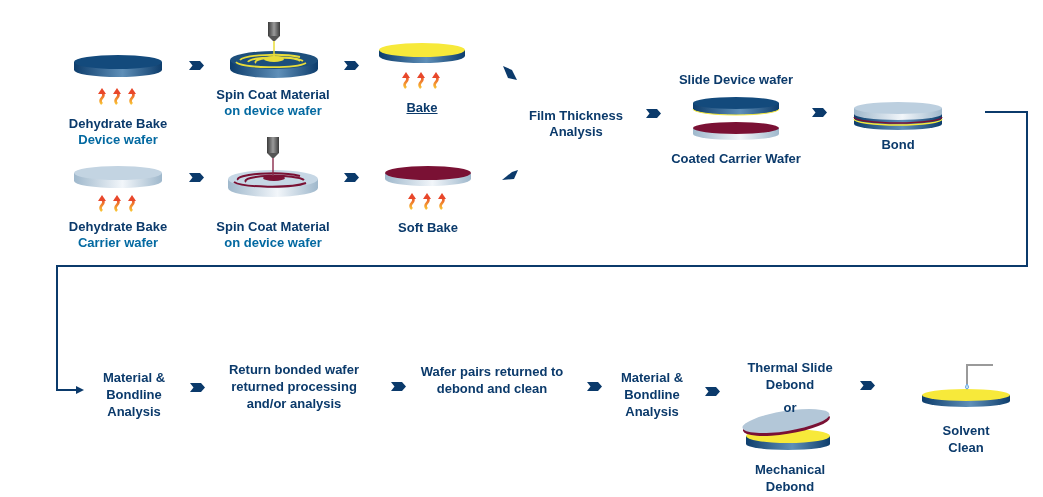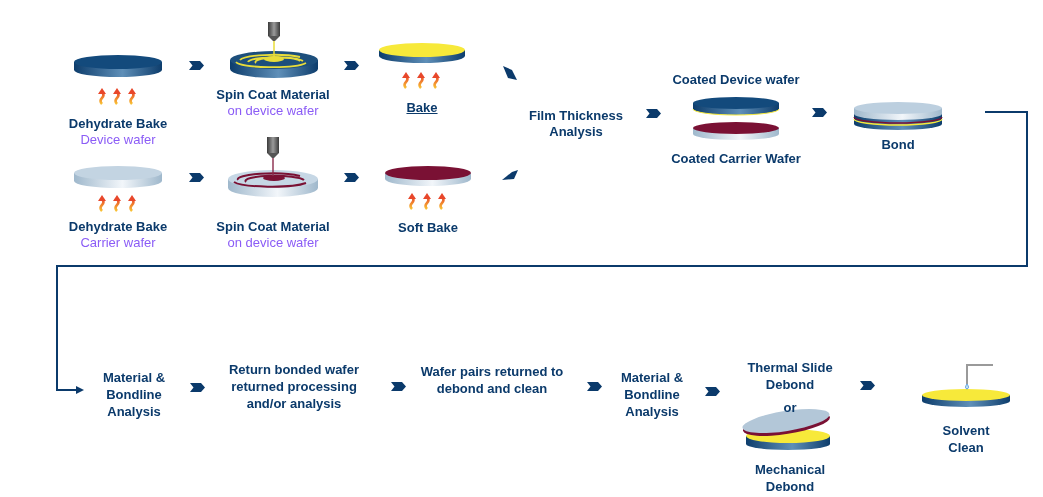--- a/index.html
+++ b/index.html
@@ -1,20 +1,20 @@
 <!DOCTYPE html>
 <html><head>
 <meta charset="utf-8">
 <style>
   html, body { margin:0; padding:0; background:#ffffff; }
   body { width:1043px; height:497px; position:relative; overflow:hidden;
          font-family:"Liberation Sans", sans-serif; color:#0b3a6b; }
   .lbl { position:absolute; text-align:center; font-size:13px; line-height:16px; white-space:nowrap; }
   .b { font-weight:bold; }
-  .n { font-weight:normal; color:#8b5cf6; }
+  .n { font-weight:bold; color:#0369a1; }
   svg.layer { position:absolute; left:0; top:0; }
 </style>
 </head>
 <body>
 
 <svg class="layer" width="1043" height="497" viewBox="0 0 1043 497">
   <defs>
     <linearGradient id="gDark" x1="0" x2="1" y1="0" y2="0">
       <stop offset="0" stop-color="#0d3d6c"></stop>
         <stop offset="0.55" stop-color="#5f8fb8"></stop>
@@ -172,21 +172,21 @@
   <div class="b">Spin Coat Material</div>
   <div class="n">on device wafer</div>
 </div>
 <div class="lbl b" style="left:380px;top:220px;width:96px;text-align:center;">Soft Bake</div>
 
 <div class="lbl b" style="left:516px;top:108px;width:120px;">
   <div>Film Thickness</div>
   <div>Analysis</div>
 </div>
 
-<div class="lbl b" style="left:656px;top:72px;width:160px;">Coated Device wafer</div>
+<div class="lbl b" style="left:656px;top:72px;width:160px;">Slide Device wafer</div>
 <div class="lbl b" style="left:656px;top:151px;width:160px;">Coated Carrier Wafer</div>
 <div class="lbl b" style="left:858px;top:137px;width:80px;">Bond</div>
 
 <div class="lbl b" style="left:88px;top:369px;width:92px;line-height:17px;">
   <div>Material &amp;</div>
   <div>Bondline</div>
   <div>Analysis</div>
 </div>
 <div class="lbl b" style="left:214px;top:361px;width:160px;line-height:17px;">
   <div>Return bonded wafer</div>

